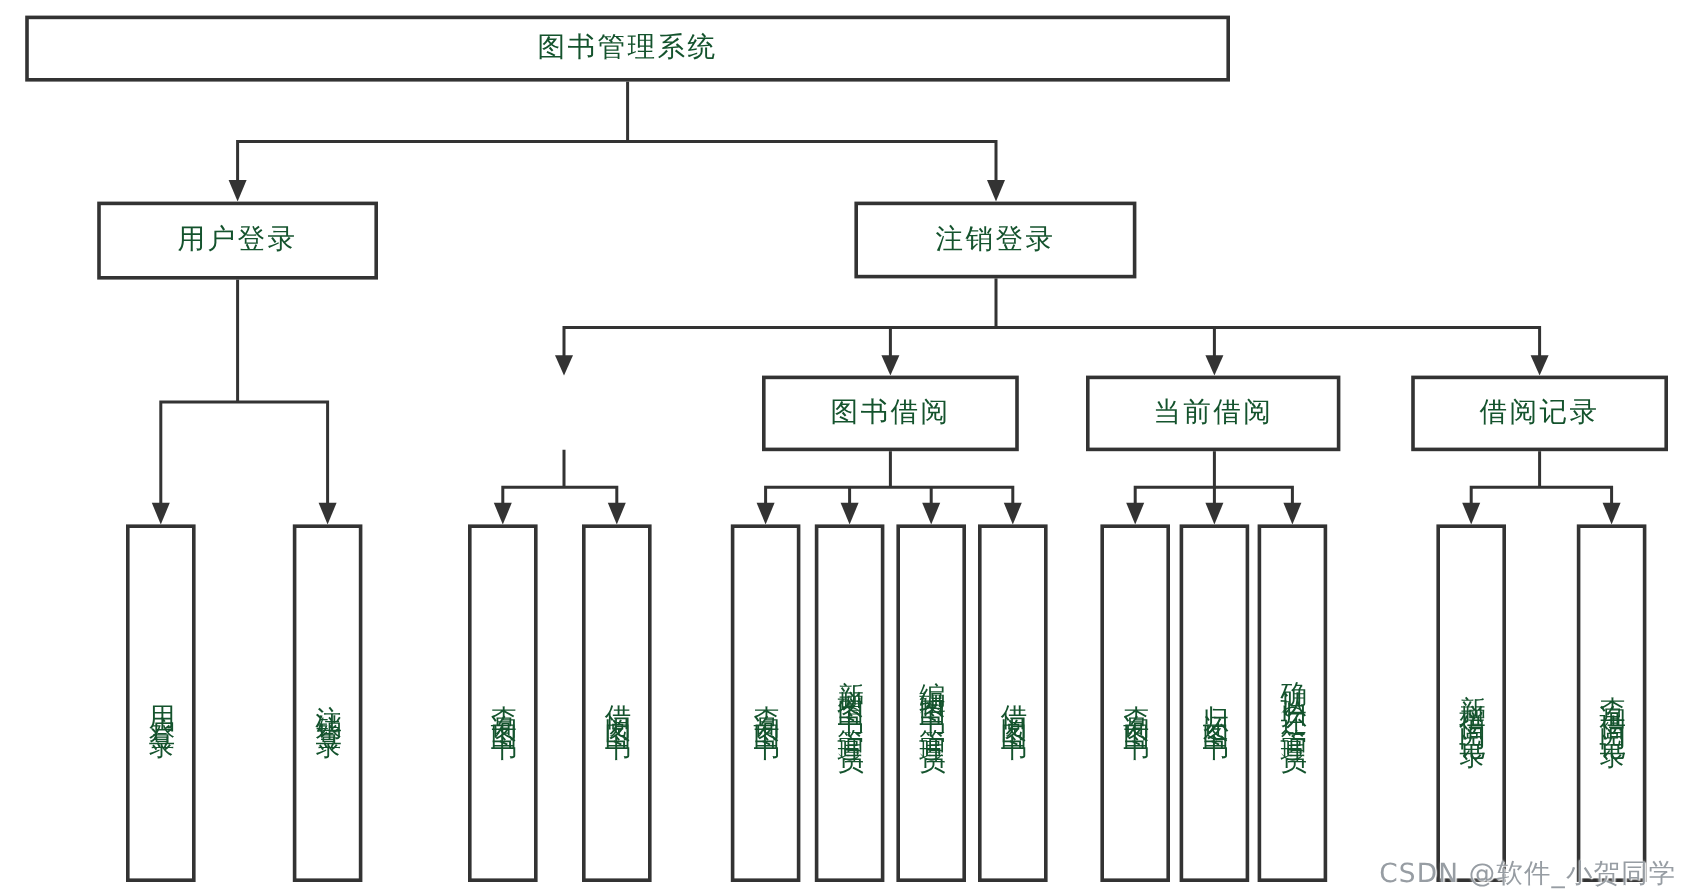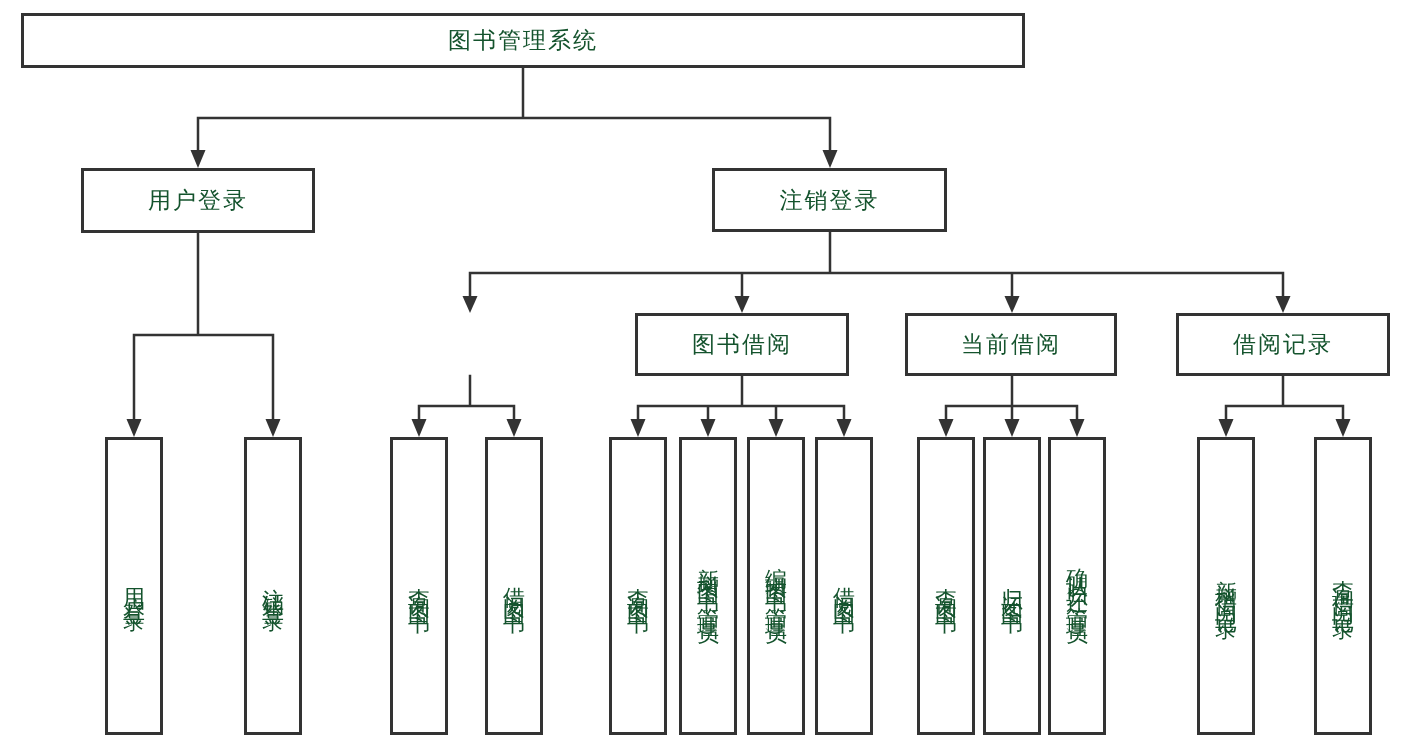--- a/index.html
+++ b/index.html
@@ -149,14 +149,15 @@
     <span class="vtext">确认归还（管理员）</span>
   </div>
 
   <div class="node leaf" style="left:1197px;top:437px;width:58px;height:298px">
     <span class="vtext">新增借阅记录</span>
   </div>
   <div class="node leaf" style="left:1314px;top:437px;width:58px;height:298px">
     <span class="vtext">查询借阅记录</span>
   </div>
 
+  <div class="watermark">CSDN @软件_小贺同学</div>
 
 </div>
 
 </body></html>

